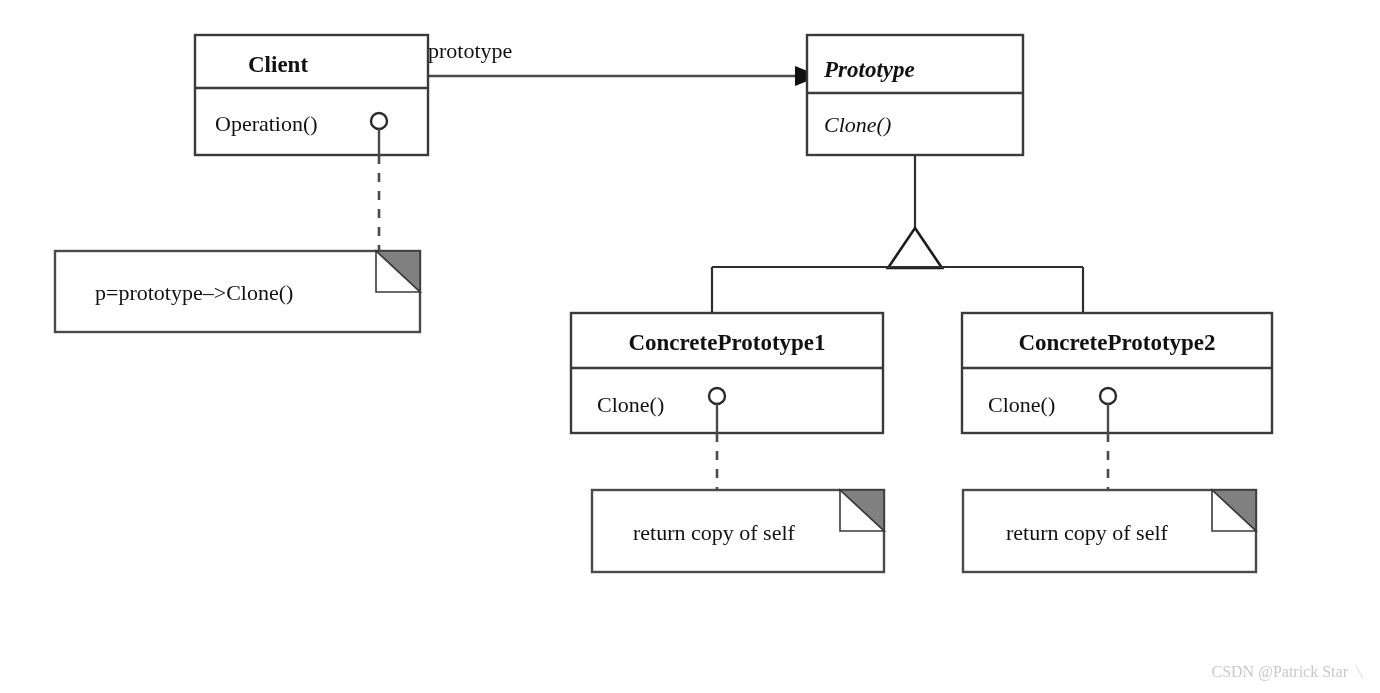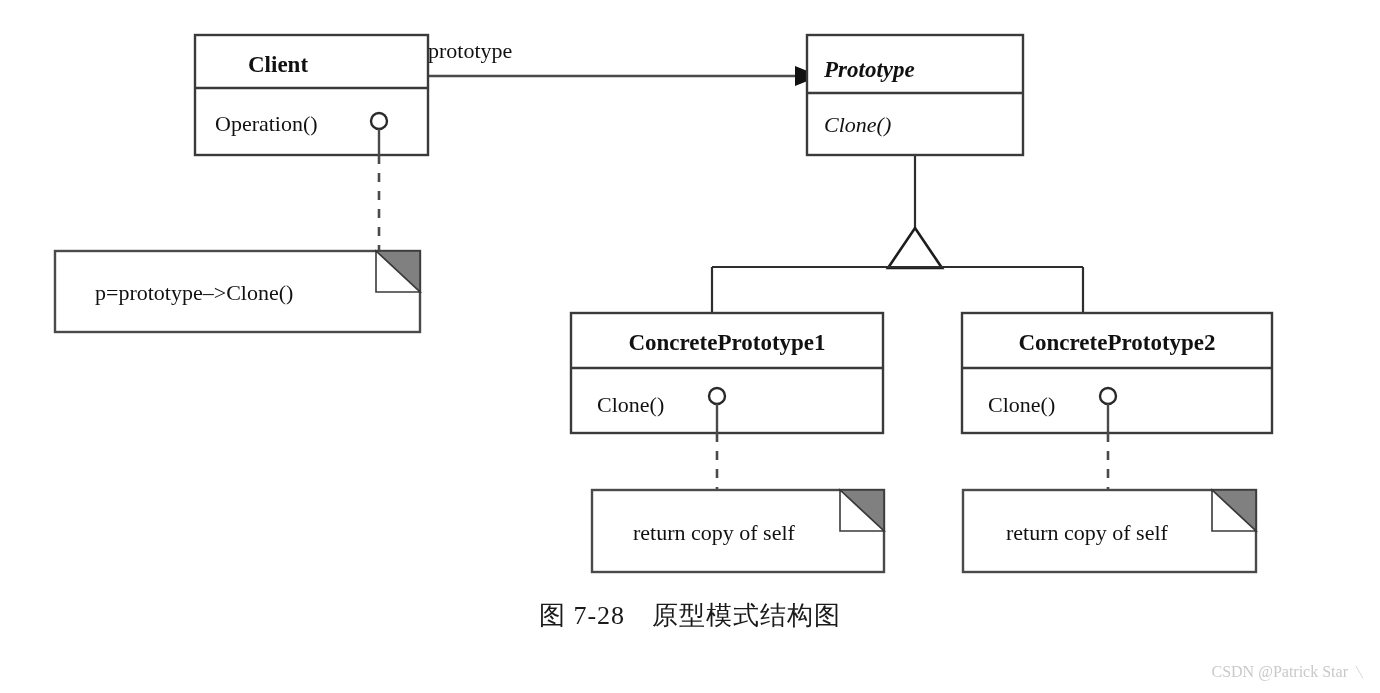--- a/index.html
+++ b/index.html
@@ -228,16 +228,15 @@
       <rect class="note-rect" x="963" y="490" width="293" height="82"></rect>
       <polygon class="note-fold-filled" points="1212,490 1256,490 1256,531"></polygon>
       <polygon class="note-fold-white" points="1212,490 1256,531 1212,531"></polygon>
       <text class="t-note" x="1006" y="540">return copy of self</text>
     </g>
 
     <text class="t-assoc-label" x="428" y="58">prototype</text>
 
   </svg>
 
-  <div class="caption">图 7-28　原型模式结构图</div>
   <div class="watermark">CSDN @Patrick Star ﹨</div>
 
 </div>
 
 </body></html>

